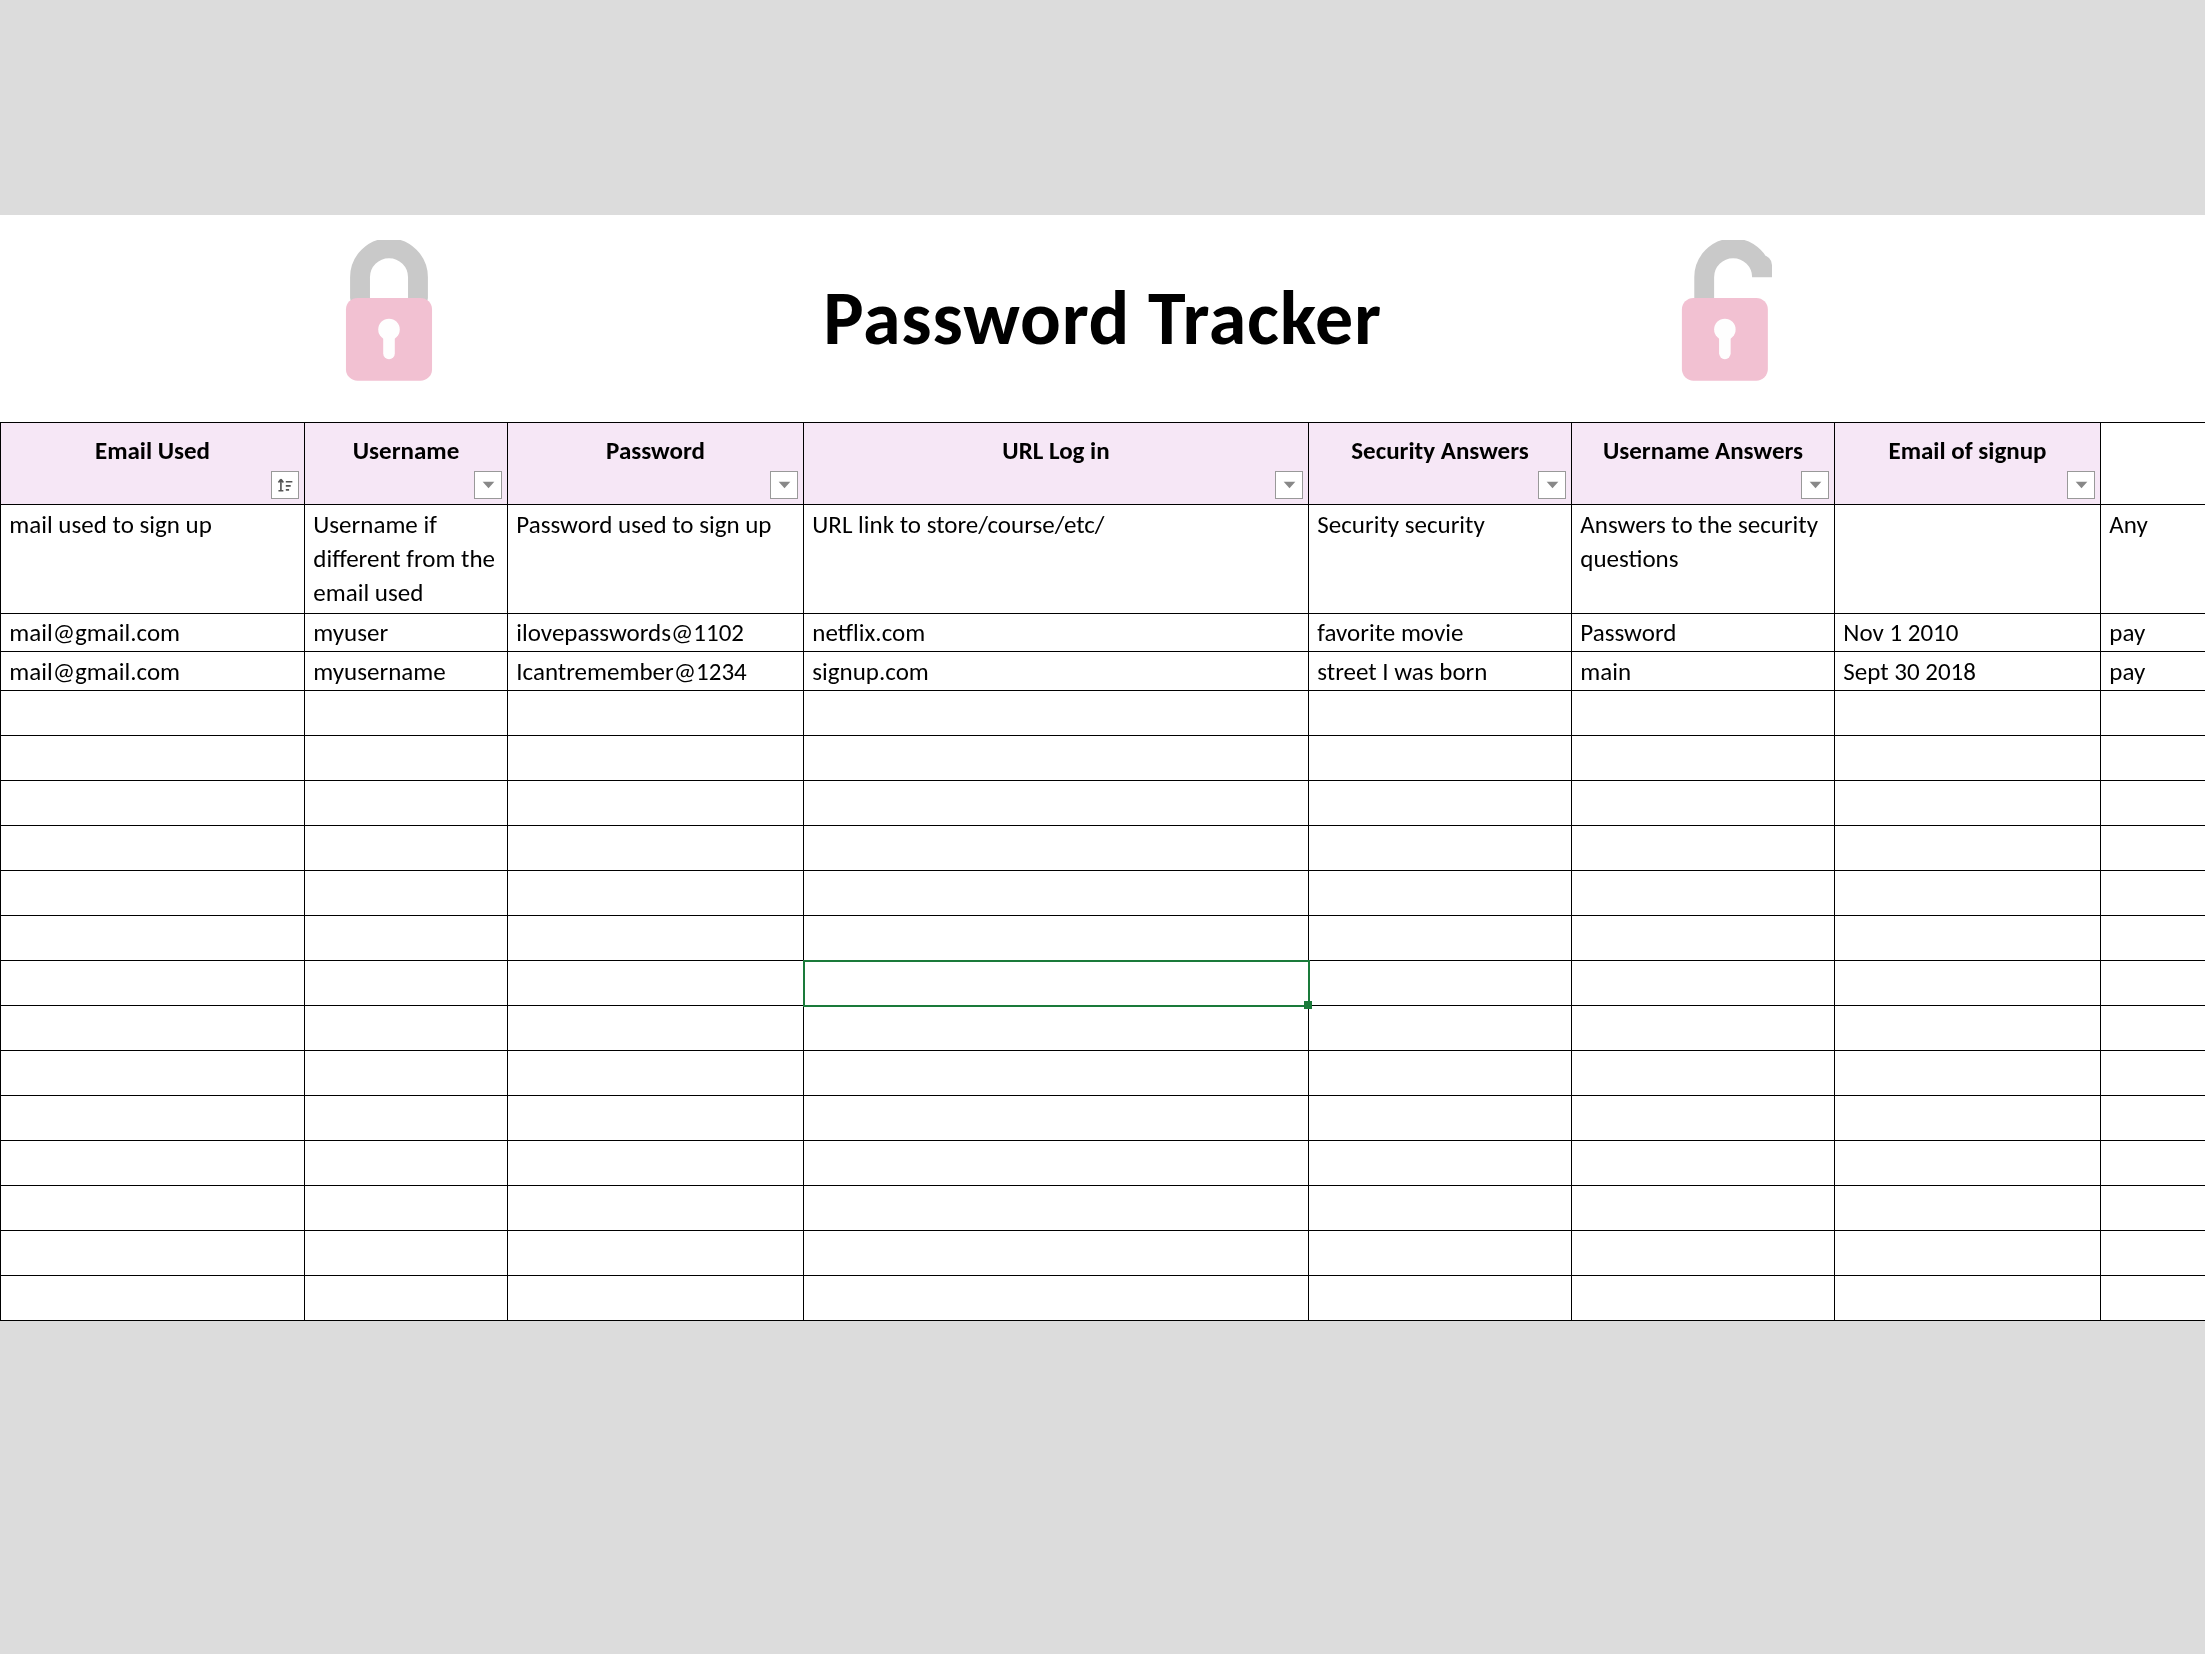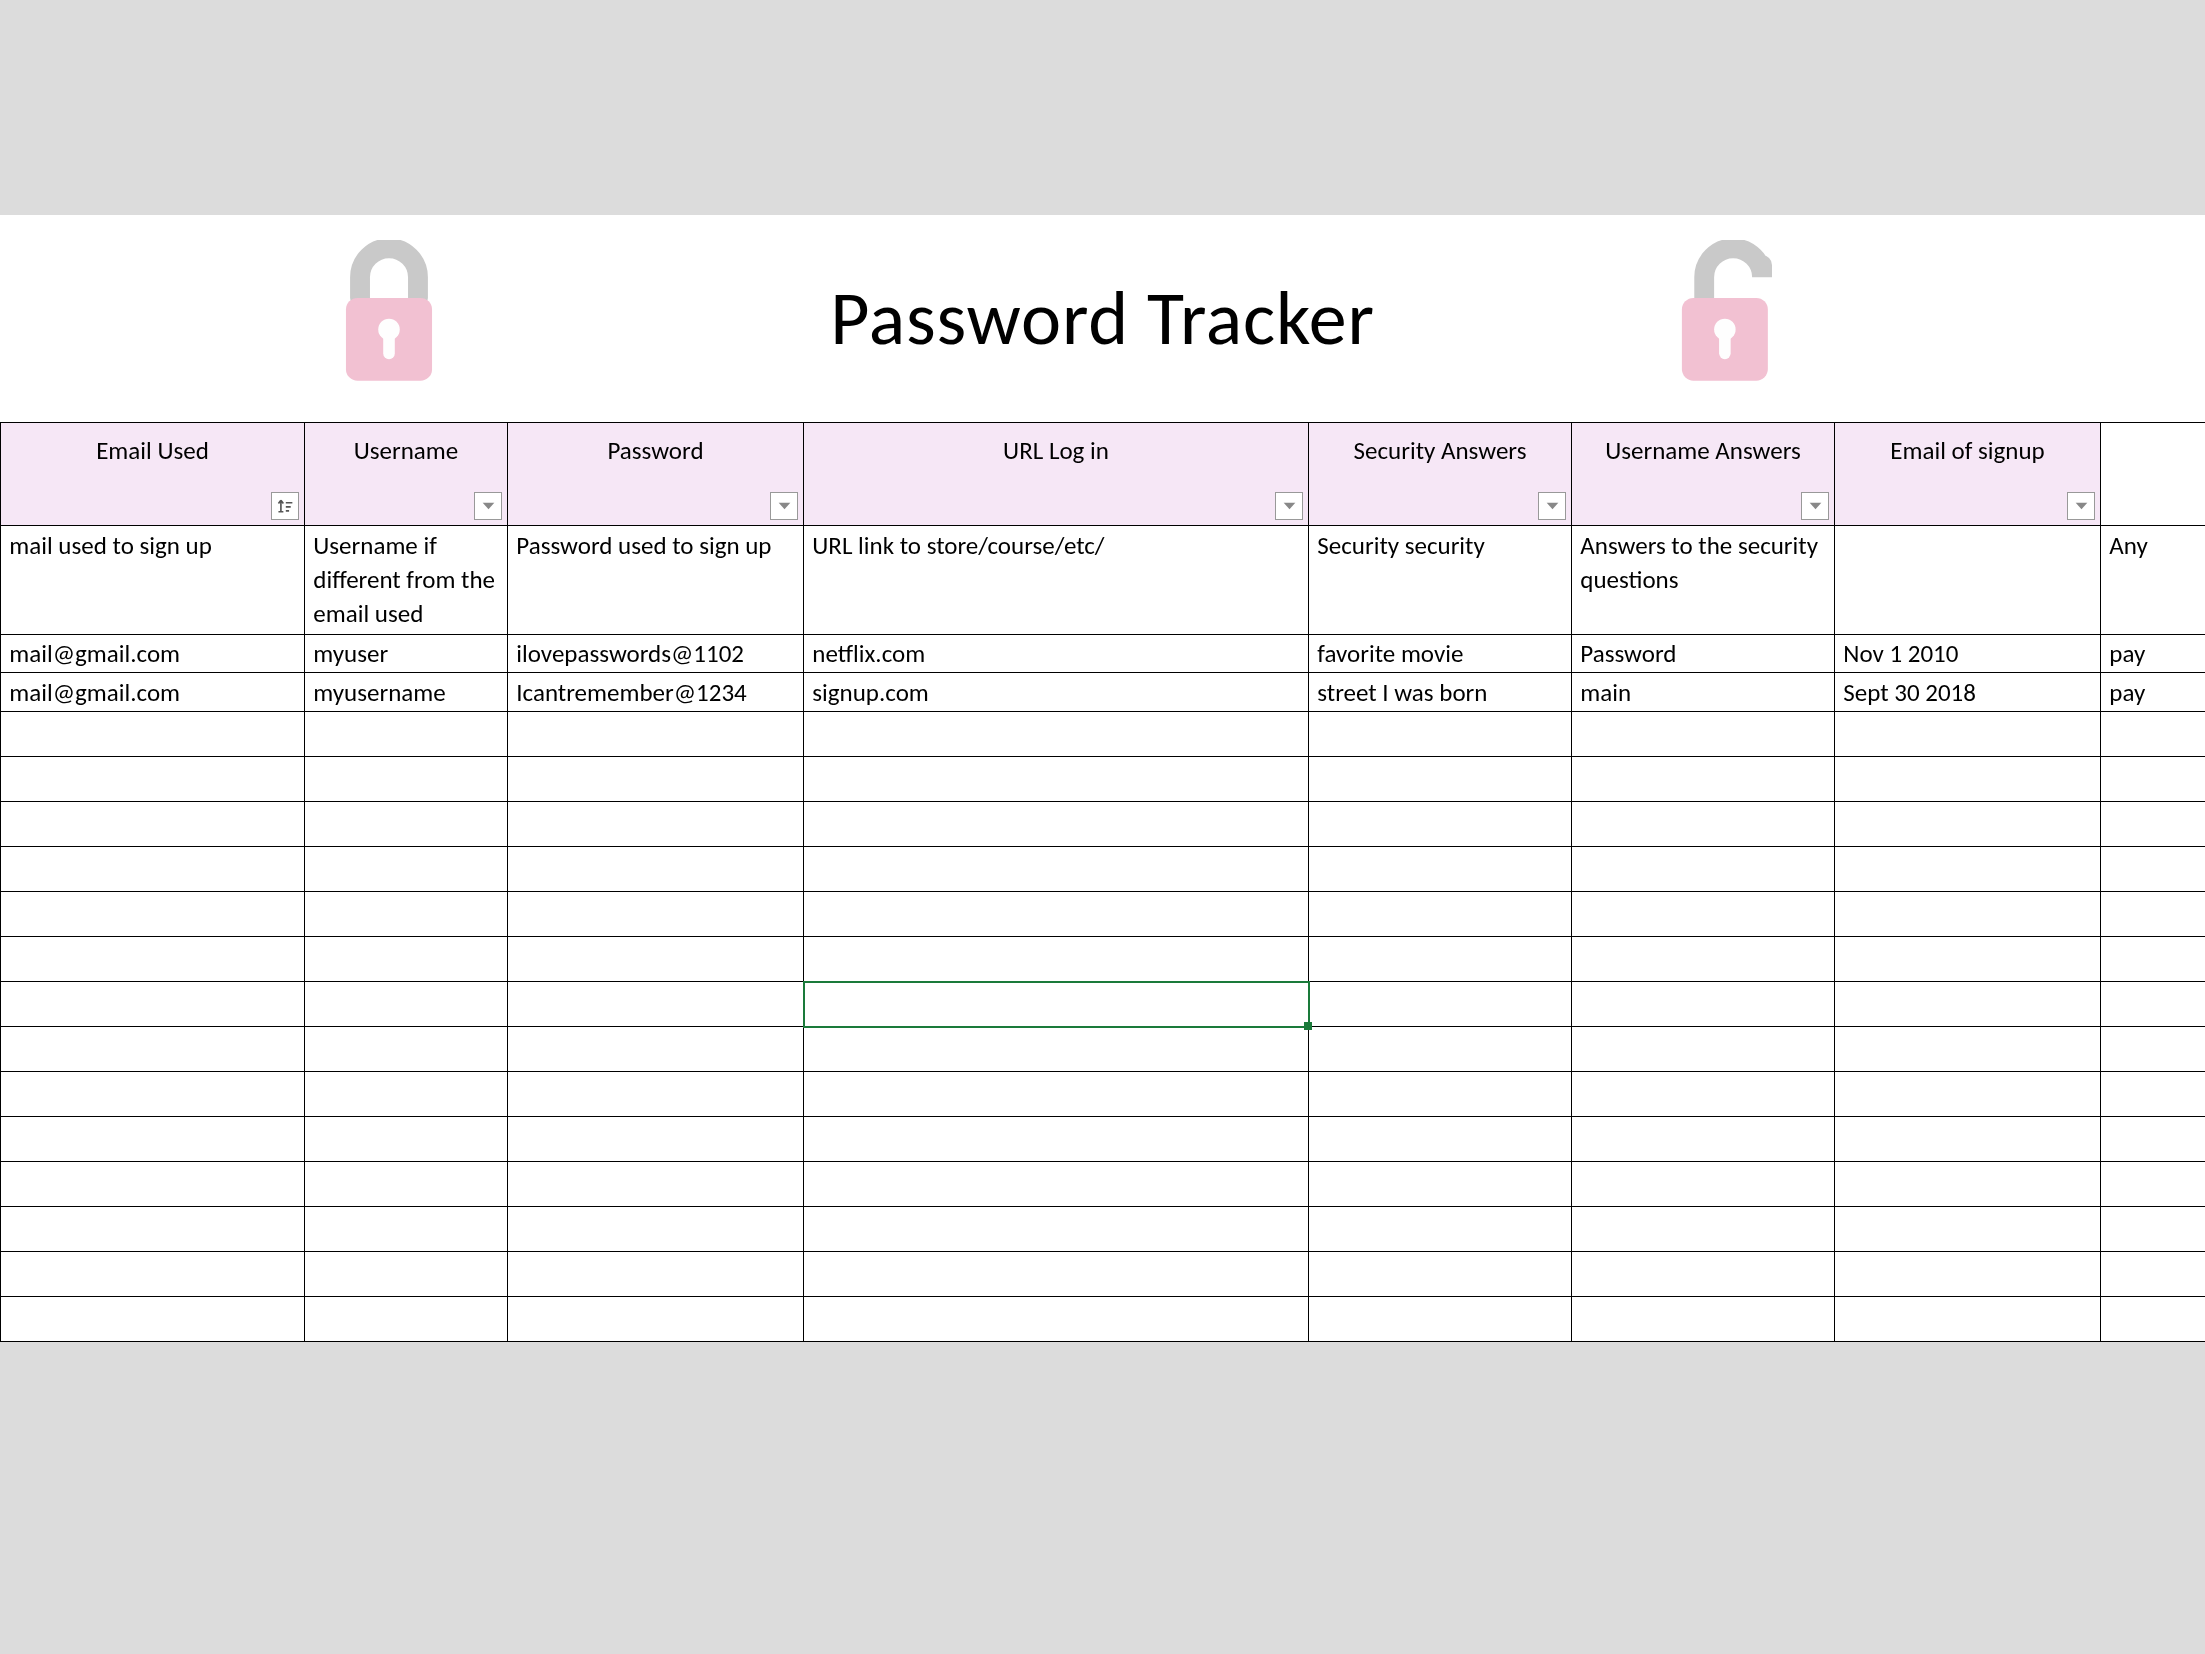--- a/index.html
+++ b/index.html
@@ -20,21 +20,21 @@
     .title-row {
       height: 207px;
       display: flex;
       align-items: center;
       justify-content: center;
       position: relative;
       border-bottom: 0.8px solid #fff;
     }
     .title-text {
       font-size: 76px;
-      font-weight: 400;
+      font-weight: 700;
       color: #000;
       letter-spacing: 0.8px;
     }
     .lock-icon-wrap {
       position: absolute;
       display: flex;
       align-items: center;
       justify-content: center;
     }
     .lock-left { left: 331px; top: 25px; }
@@ -50,24 +50,24 @@
     col.c-pass { width: 296px; }
     col.c-url { width: 505px; }
     col.c-secq { width: 263px; }
     col.c-seca { width: 263px; }
     col.c-date { width: 266px; }
     col.c-extra { width: 108px; }
 
     th {
       background: #f6e7f6;
       border: 0.8px solid #000;
-      font-weight: normal;
+      font-weight: bold;
       font-size: 25px;
       color: #000;
-      height: 103px;
+      height: 82px;
       position: relative;
       text-align: center;
       vertical-align: top;
       padding-top: 11.6px;
     }
     th.extra-th { background: #fff; }
     .filter-btn {
       position: absolute;
       bottom: 5px;
       right: 5px;

